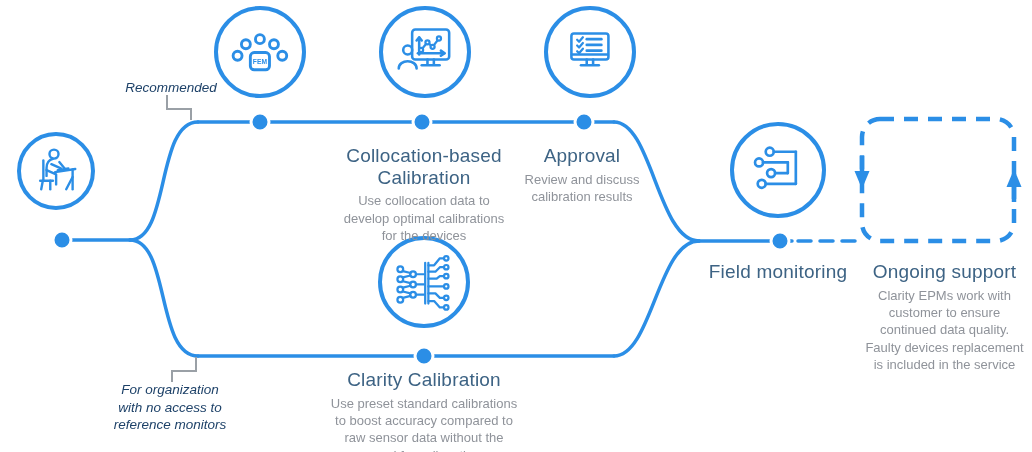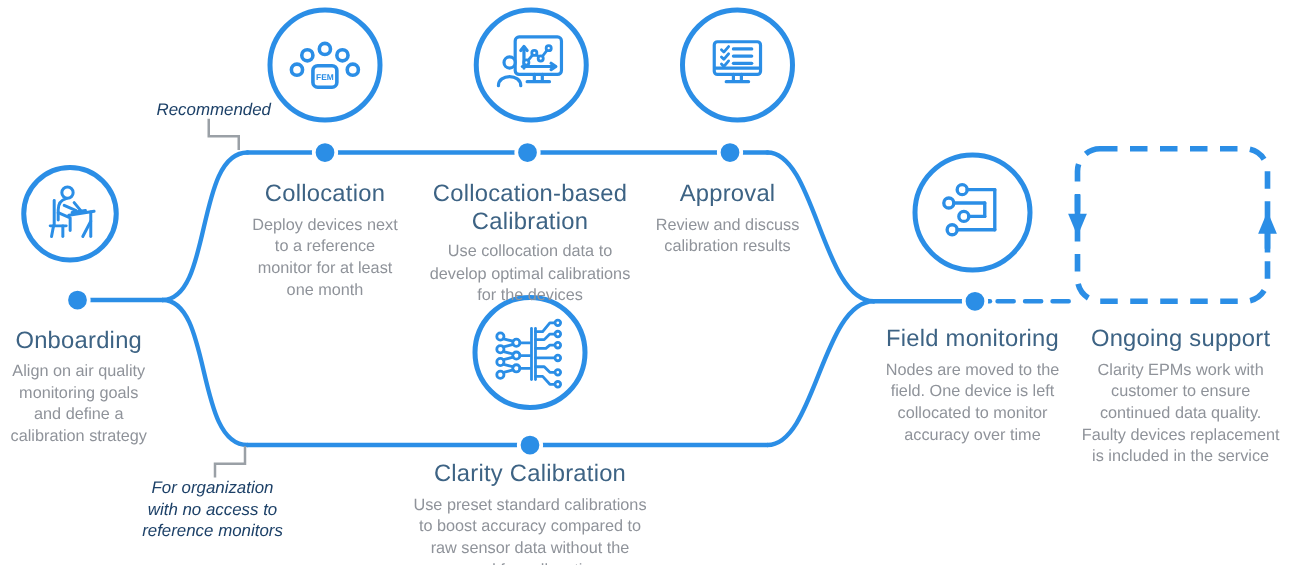--- a/index.html
+++ b/index.html
@@ -184,35 +184,21 @@
       <path d="M76,22 V70"></path>
       <path d="M64,38 V54"></path>
     </svg>
   </div>
 
   <div class="annotation" style="left:107px;top:381px;width:126px;">For organization
 with no access to
 reference monitors</div>
   <div class="annotation" style="left:116px;top:79px;width:110px;">Recommended</div>
 
-  <div class="node-text" style="left:0px;top:262px;width:126px;">
-    <div class="node-title">Onboarding</div>
-    <div class="node-desc">Align on air quality
-monitoring goals
-and define a
-calibration strategy</div>
-  </div>
-
-  <div class="node-text" style="left:175px;top:145px;width:170px;">
-    <div class="node-title">Collocation</div>
-    <div class="node-desc">Deploy devices next
-to a reference
-monitor for at least
-one month</div>
-  </div>
+
 
   <div class="node-text" style="left:507px;top:145px;width:150px;">
     <div class="node-title">Approval</div>
     <div class="node-desc">Review and discuss
 calibration results</div>
   </div>
 
   <div class="node-text" style="left:314px;top:145px;width:220px;">
     <div class="node-title">Collocation-based
 Calibration</div>
@@ -224,24 +210,20 @@
   <div class="node-text" style="left:314px;top:369px;width:220px;">
     <div class="node-title">Clarity Calibration</div>
     <div class="node-desc">Use preset standard calibrations
 to boost accuracy compared to
 raw sensor data without the
 need for collocation</div>
   </div>
 
   <div class="node-text" style="left:688px;top:261px;width:180px;">
     <div class="node-title">Field monitoring</div>
-    <div class="node-desc">Nodes are moved to the
-field. One device is left
-collocated to monitor
-accuracy over time</div>
   </div>
 
   <div class="node-text" style="left:852px;top:261px;width:185px;">
     <div class="node-title">Ongoing support</div>
     <div class="node-desc">Clarity EPMs work with
 customer to ensure
 continued data quality.
 Faulty devices replacement
 is included in the service</div>
   </div>

